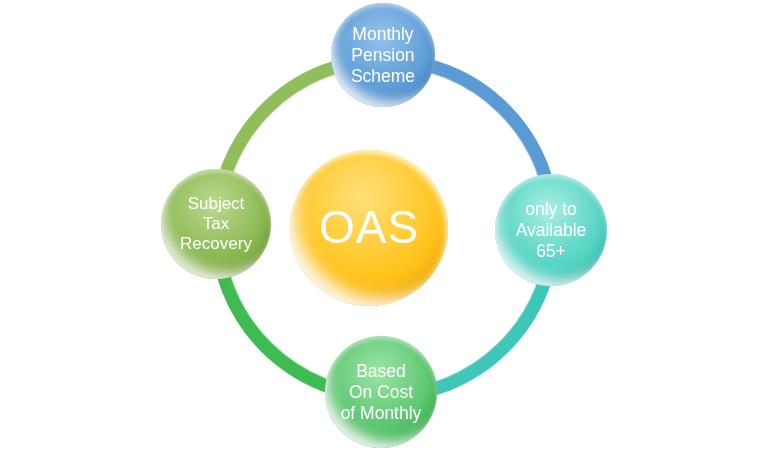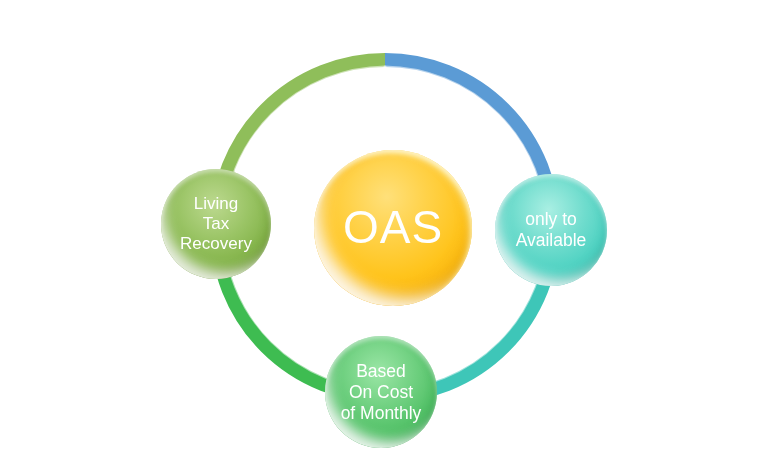--- a/index.html
+++ b/index.html
@@ -29,21 +29,21 @@
     align-items: center;
     justify-content: center;
     text-align: center;
     color: #ffffff;
   }
   .node .lines { display: block; }
   .ln { display: block; }
 
   
   .node-center {
-    left: 314px; top: 150px; width: 158px; height: 156px;
+    left: 290px; top: 150px; width: 158px; height: 156px;
     background: radial-gradient(circle at 46% 30%,
       #FFE07A 0%, #FFD24A 28%, #FFC41C 58%, #F9B106 86%, #F0A500 100%);
     box-shadow:
       inset 0 3px 4px rgba(255, 255, 255, 0.45),
       inset -4px 4px 7px -2px rgba(255, 244, 180, 0.9),
       inset 14px -16px 16px -8px rgba(255, 255, 255, 0.9),
       inset 0 -8px 16px rgba(210, 140, 0, 0.45);
   }
   .node-center .center-label {
     font-size: 46px;
@@ -111,37 +111,45 @@
     <path d="M 224 228 A 163 163 0 0 1 385 67" fill="none" stroke="#ffffff" stroke-opacity="0.55" stroke-width="3.2" stroke-linecap="round"></path>
     <path d="M 385 67 A 163 163 0 0 1 546 228" fill="none" stroke="#ffffff" stroke-opacity="0.55" stroke-width="3.2" stroke-linecap="round"></path>
     <path d="M 546 228 A 163 163 0 0 1 385 389" fill="none" stroke="#ffffff" stroke-opacity="0.5" stroke-width="3.2" stroke-linecap="round"></path>
     <path d="M 385 389 A 163 163 0 0 1 224 228" fill="none" stroke="#ffffff" stroke-opacity="0.55" stroke-width="3.2" stroke-linecap="round"></path>
   </svg>
 
   <div class="node node-center">
     <span class="center-label">OAS</span>
   </div>
 
+  <div class="node satellite node-top">
+    <span class="lines">
+      <span class="ln">Monthly</span>
+      <span class="ln">Pension</span>
+      <span class="ln">Scheme</span>
+    </span>
+  </div>
 
   <div class="node satellite node-right">
     <span class="lines">
       <span class="ln">only to</span>
       <span class="ln">Available</span>
+      <span class="ln">65+</span>
     </span>
   </div>
 
   <div class="node satellite node-bottom">
     <span class="lines">
       <span class="ln">Based</span>
       <span class="ln">On Cost</span>
       <span class="ln">of Monthly</span>
     </span>
   </div>
 
   <div class="node satellite node-left">
     <span class="lines">
-      <span class="ln">Living</span>
+      <span class="ln">Subject</span>
       <span class="ln">Tax</span>
       <span class="ln">Recovery</span>
     </span>
   </div>
 
 </div>
 
 </body></html>

